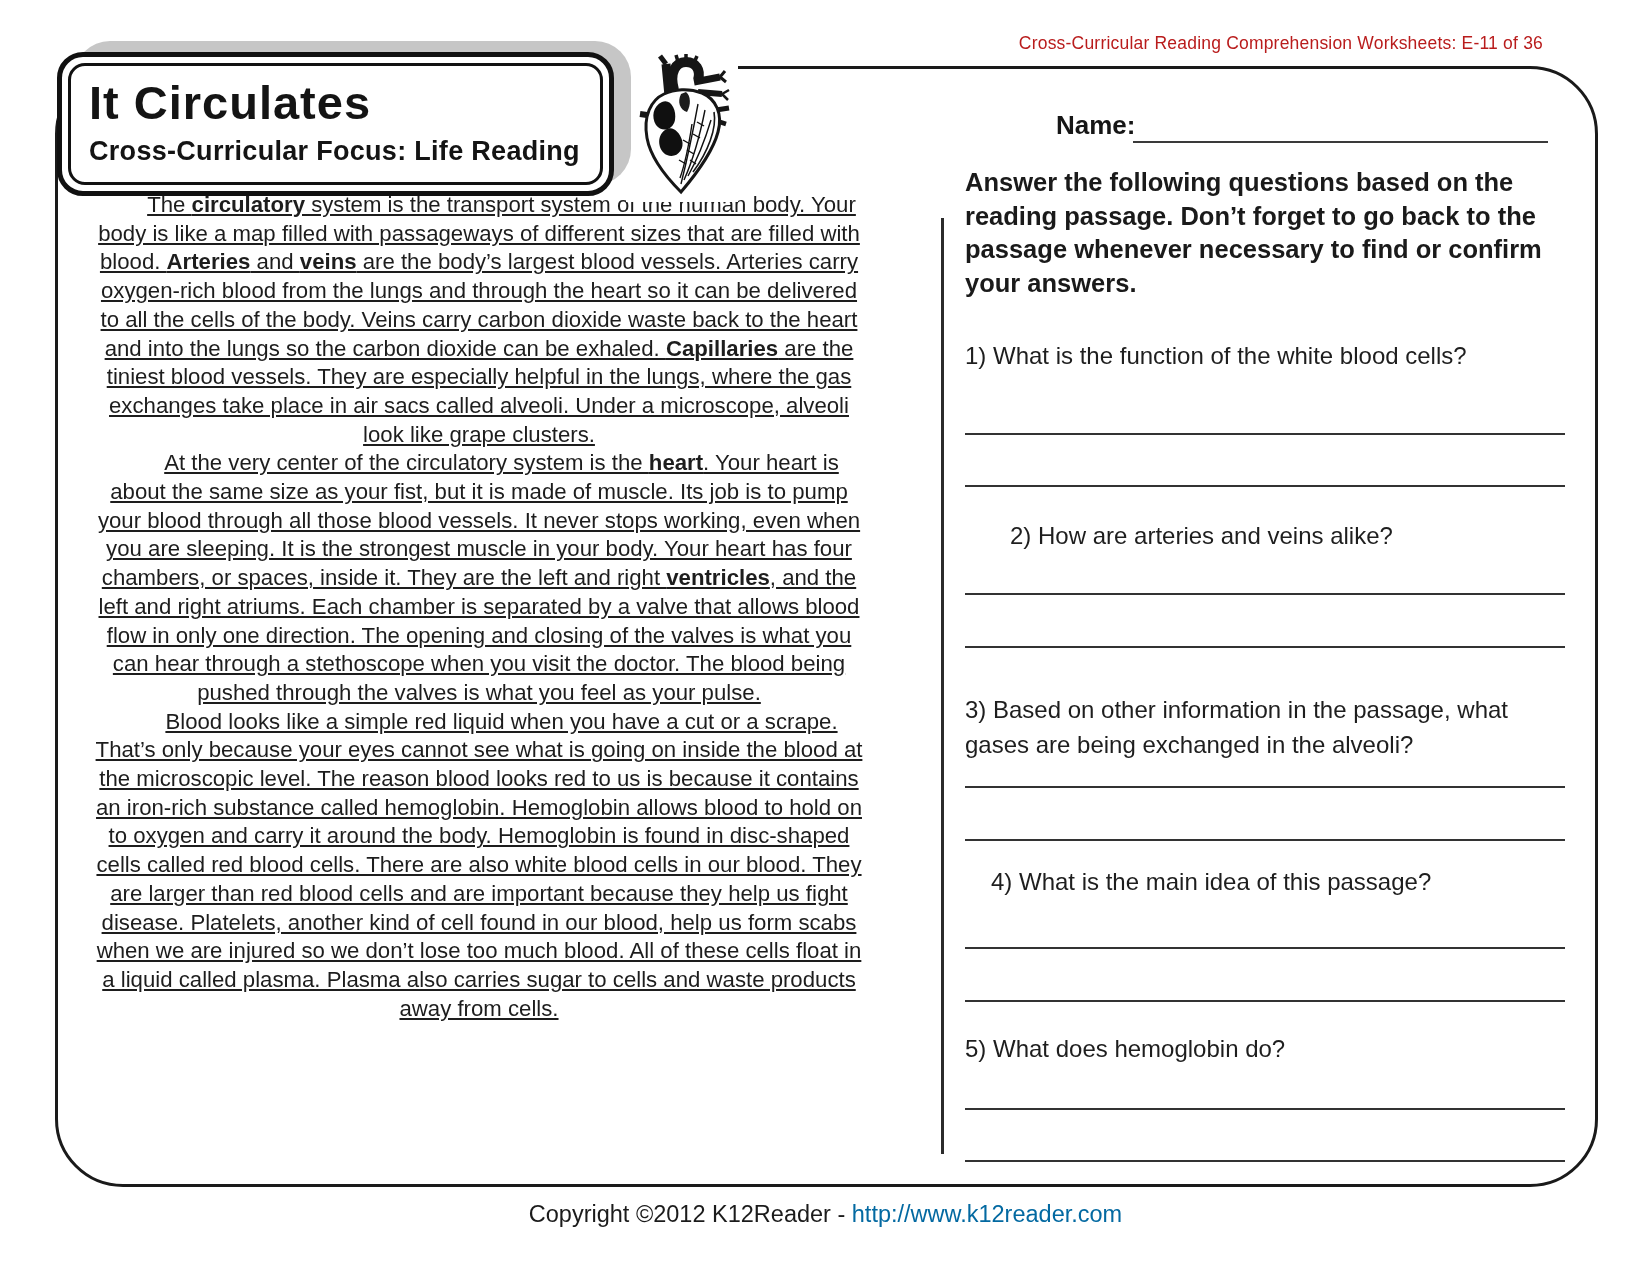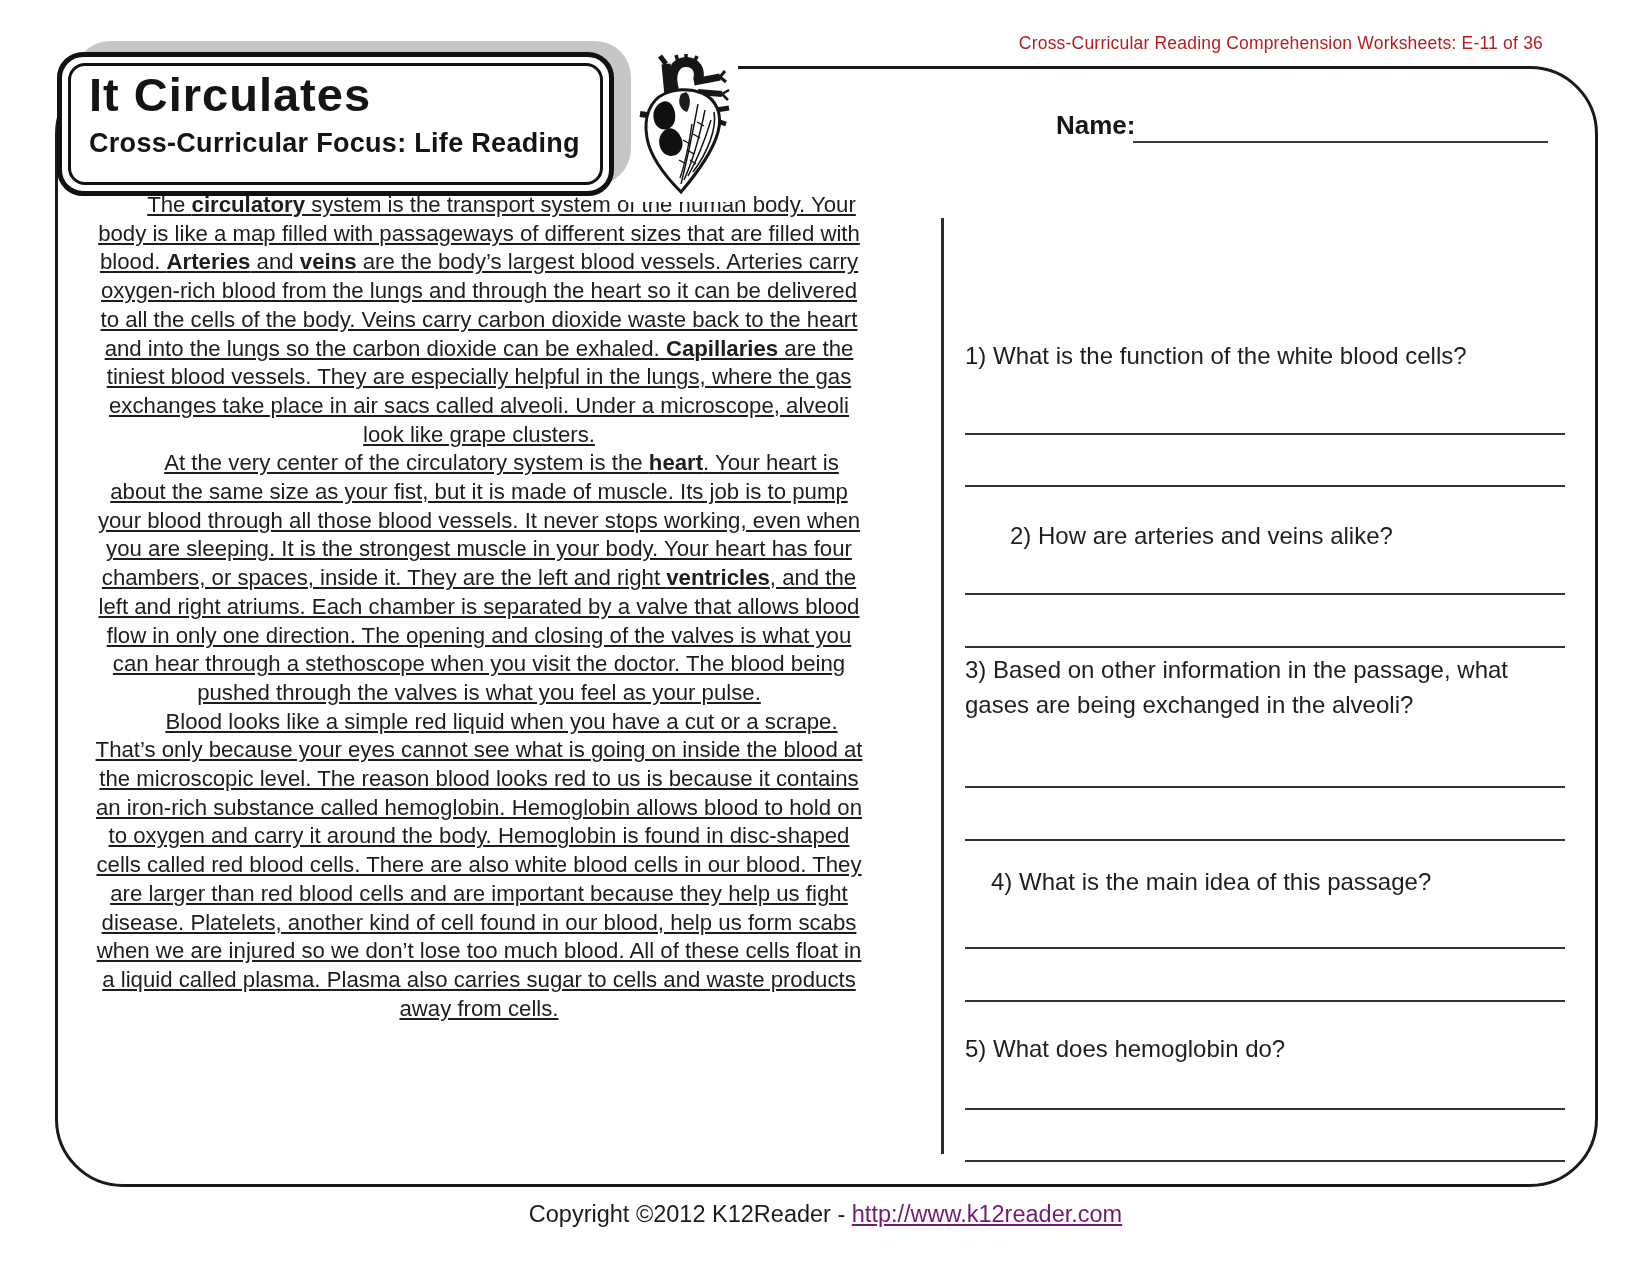--- a/index.html
+++ b/index.html
@@ -31,21 +31,21 @@
     position:absolute; left:17px; top:-11px; width:557px; height:144px;
     background:#c6c6c6; border-radius:36px;
   }
   .titlebox-outer {
     position:absolute; inset:0; background:#ffffff;
     border:5px solid #111111; border-radius:26px; padding:6px;
   }
   .titlebox-inner {
     width:100%; height:100%;
     border:3px solid #111111; border-radius:17px;
-    padding:2px 18px; overflow:hidden;
+    padding:10px 18px; overflow:hidden;
   }
   .ws-title {
     font-size:47px; font-weight:800; color:#141414;
     letter-spacing:1px; line-height:1.05; margin-top:2px;
   }
   .ws-subtitle {
     font-size:27px; font-weight:800; color:#141414;
     letter-spacing:0.3px; margin-top:9px;
   }
   
@@ -71,32 +71,32 @@
   
   .instructions {
     position:absolute; left:965px; top:166px; width:600px;
     font-size:25.5px; font-weight:bold; line-height:33.5px; color:#1a1a1a;
   }
   
   .question {
     position:absolute; left:965px; width:578px;
     font-size:24px; line-height:35px; color:#1e1e1e;
   }
-  .q1 { top:338px; } .q2 { top:518px;margin-left:45px; } .q3 { top:652px; } .q4 { top:864px;margin-left:26px; } .q5 { top:1031px; }
+  .q1 { top:338px; } .q2 { top:518px;margin-left:45px; } .q3 { top:692px; } .q4 { top:864px;margin-left:26px; } .q5 { top:1031px; }
   
   .ans-line {
     position:absolute; left:965px; width:600px; height:0;
     border-top:2px solid #333333;
   }
   
   .footer {
     position:absolute; left:0; top:1201px; width:1651px;
     text-align:center; font-size:23.5px; color:#1b1b1b;
   }
-  .footer a { color:#701a75; text-decoration:underline; cursor:pointer; }
+  .footer a { color:#0369a1; cursor:pointer; }
 </style>
 </head>
 <body>
 
 <div class="page">
 
   <div class="series-header">Cross-Curricular Reading Comprehension Worksheets: E-11 of 36</div>
 
   <div class="main-box"></div>
 
@@ -158,20 +158,21 @@
     <p><span>The </span><b>circulatory</b><span> system is the transport system of the human body. Your body is like a map filled with passageways of different sizes that are filled with blood. </span><b>Arteries</b><span> and </span><b>veins</b><span> are the body’s largest blood vessels. Arteries carry oxygen-rich blood from the lungs and through the heart so it can be delivered to all the cells of the body. Veins carry carbon dioxide waste back to the heart and into the lungs so the carbon dioxide can be exhaled. </span><b>Capillaries</b><span> are the tiniest blood vessels. They are especially helpful in the lungs, where the gas exchanges take place in air sacs called alveoli. Under a microscope, alveoli look like grape clusters.</span></p>
     <p><span>At the very center of the circulatory system is the </span><b>heart</b><span>. Your heart is about the same size as your fist, but it is made of muscle. Its job is to pump your blood through all those blood vessels. It never stops working, even when you are sleeping. It is the strongest muscle in your body. Your heart has four chambers, or spaces, inside it. They are the left and right </span><b>ventricles</b><span>, and the left and right atriums. Each chamber is separated by a valve that allows blood flow in only one direction. The opening and closing of the valves is what you can hear through a stethoscope when you visit the doctor. The blood being pushed through the valves is what you feel as your pulse.</span></p>
     <p><span>Blood looks like a simple red liquid when you have a cut or a scrape. That’s only because your eyes cannot see what is going on inside the blood at the microscopic level. The reason blood looks red to us is because it contains an iron-rich substance called hemoglobin. Hemoglobin allows blood to hold on to oxygen and carry it around the body. Hemoglobin is found in disc-shaped cells called red blood cells. There are also white blood cells in our blood. They are larger than red blood cells and are important because they help us fight disease. Platelets, another kind of cell found in our blood, help us form scabs when we are injured so we don’t lose too much blood. All of these cells float in a liquid called plasma. Plasma also carries sugar to cells and waste products away from cells.</span></p>
   </div>
 
   <div class="divider"></div>
 
   <div class="name-label">Name:</div>
   <div class="name-line"></div>
 
+  <div class="instructions">Answer the following questions based on the reading passage. Don’t forget to go back to the passage whenever necessary to find or confirm your answers.</div>
 
   <div class="question q1">1) What is the function of the white blood cells?</div>
   <div class="question q2">2) How are arteries and veins alike?</div>
   <div class="question q3">3) Based on other information in the passage, what gases are being exchanged in the alveoli?</div>
   <div class="question q4">4) What is the main idea of this passage?</div>
   <div class="question q5">5) What does hemoglobin do?</div>
 
   <div class="ans-line" style="top:433px"></div>
   <div class="ans-line" style="top:485px"></div>
   <div class="ans-line" style="top:593px"></div>

